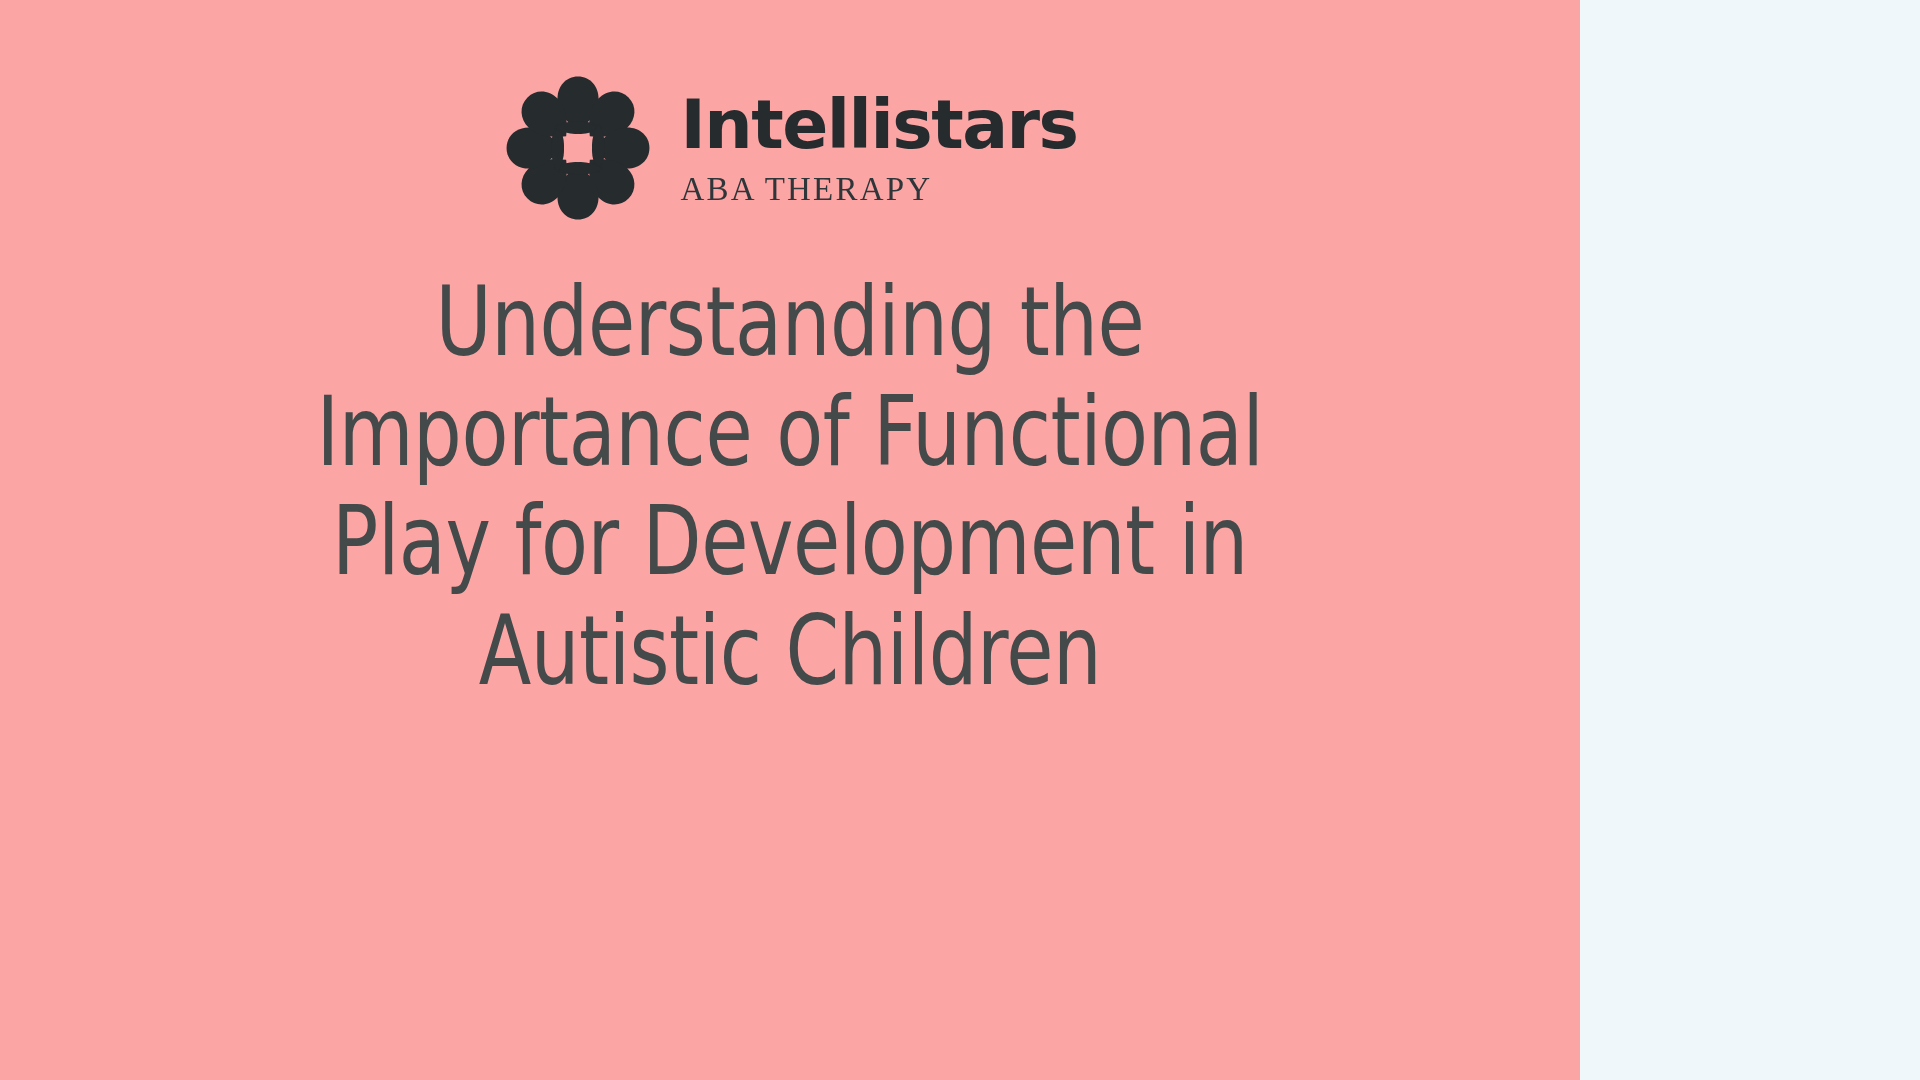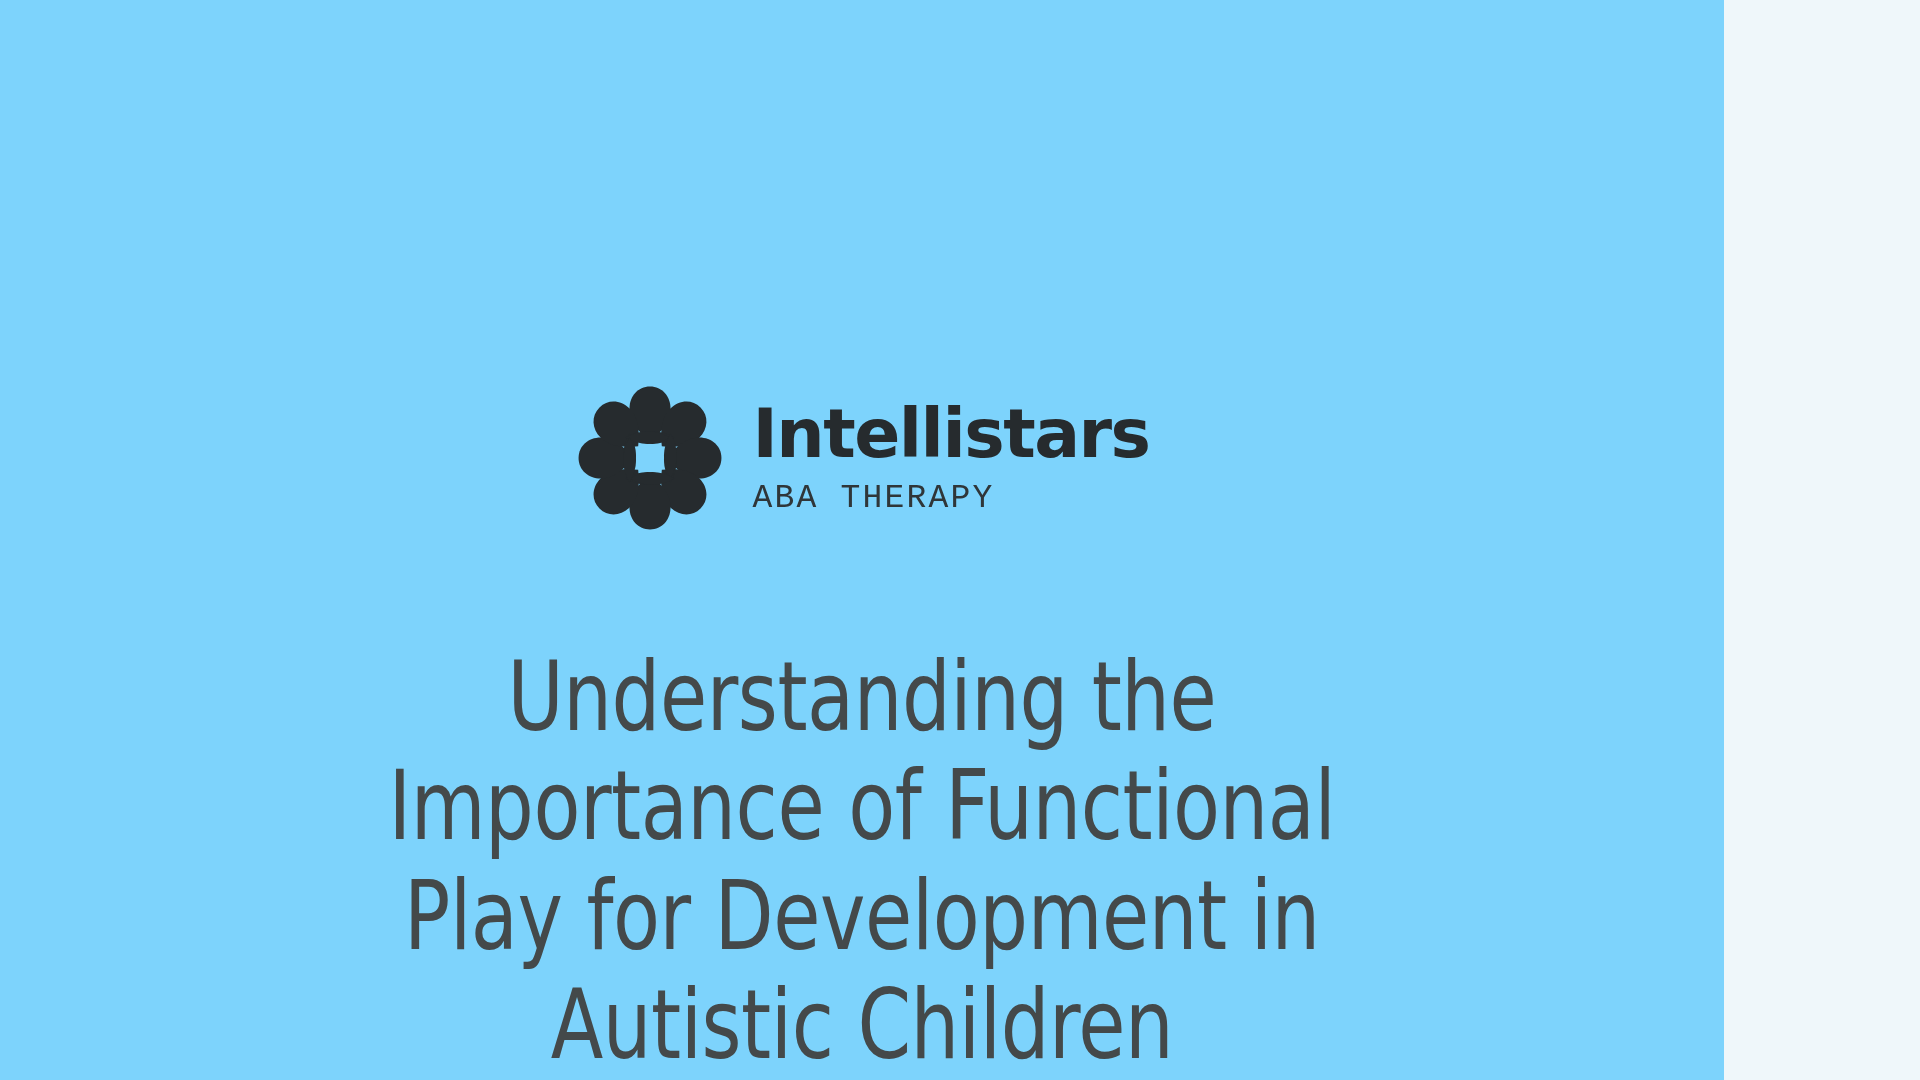--- a/index.html
+++ b/index.html
@@ -9,27 +9,26 @@
   body {
     width: 1920px;
     height: 1080px;
     background: #eff7fa;
     font-family: "Liberation Sans", sans-serif;
     overflow: hidden;
   }
 
   .slide {
     position: relative;
-    width: 1724px;
+    width: 1580px;
     height: 1080px;
-    background: #7dd3fc;
+    background: #fca5a5;
     display: flex;
     flex-direction: column;
     align-items: center;
-    justify-content: flex-end;
   }
 
   
   .brand {
     display: flex;
     flex-direction: row;
     align-items: center;
     justify-content: center;
     margin-top: 72px;
     gap: 26px;
@@ -54,32 +53,32 @@
     font-family: "DejaVu Sans", sans-serif;
     font-size: 68px;
     font-weight: bold;
     line-height: 1.0;
     letter-spacing: -1.5px;
     color: #262b2e;
     white-space: nowrap;
   }
 
   .brand-tagline {
-    font-family: Liberation Mono, monospace;
+    font-family: Liberation Serif, serif;
     font-size: 33px;
     font-weight: 400;
     letter-spacing: 2.2px;
     color: #2f3639;
     margin-top: 12px;
     white-space: nowrap;
   }
 
   
   .headline-wrap {
-    margin-top: 108px;
+    margin-top: 43px;
     width: 1260px;
     display: flex;
     flex-direction: column;
     align-items: center;
   }
 
   .headline {
     font-family: "DejaVu Sans Condensed", "Liberation Sans Narrow", "Liberation Sans", sans-serif;
     font-size: 97px;
     font-weight: 400;

